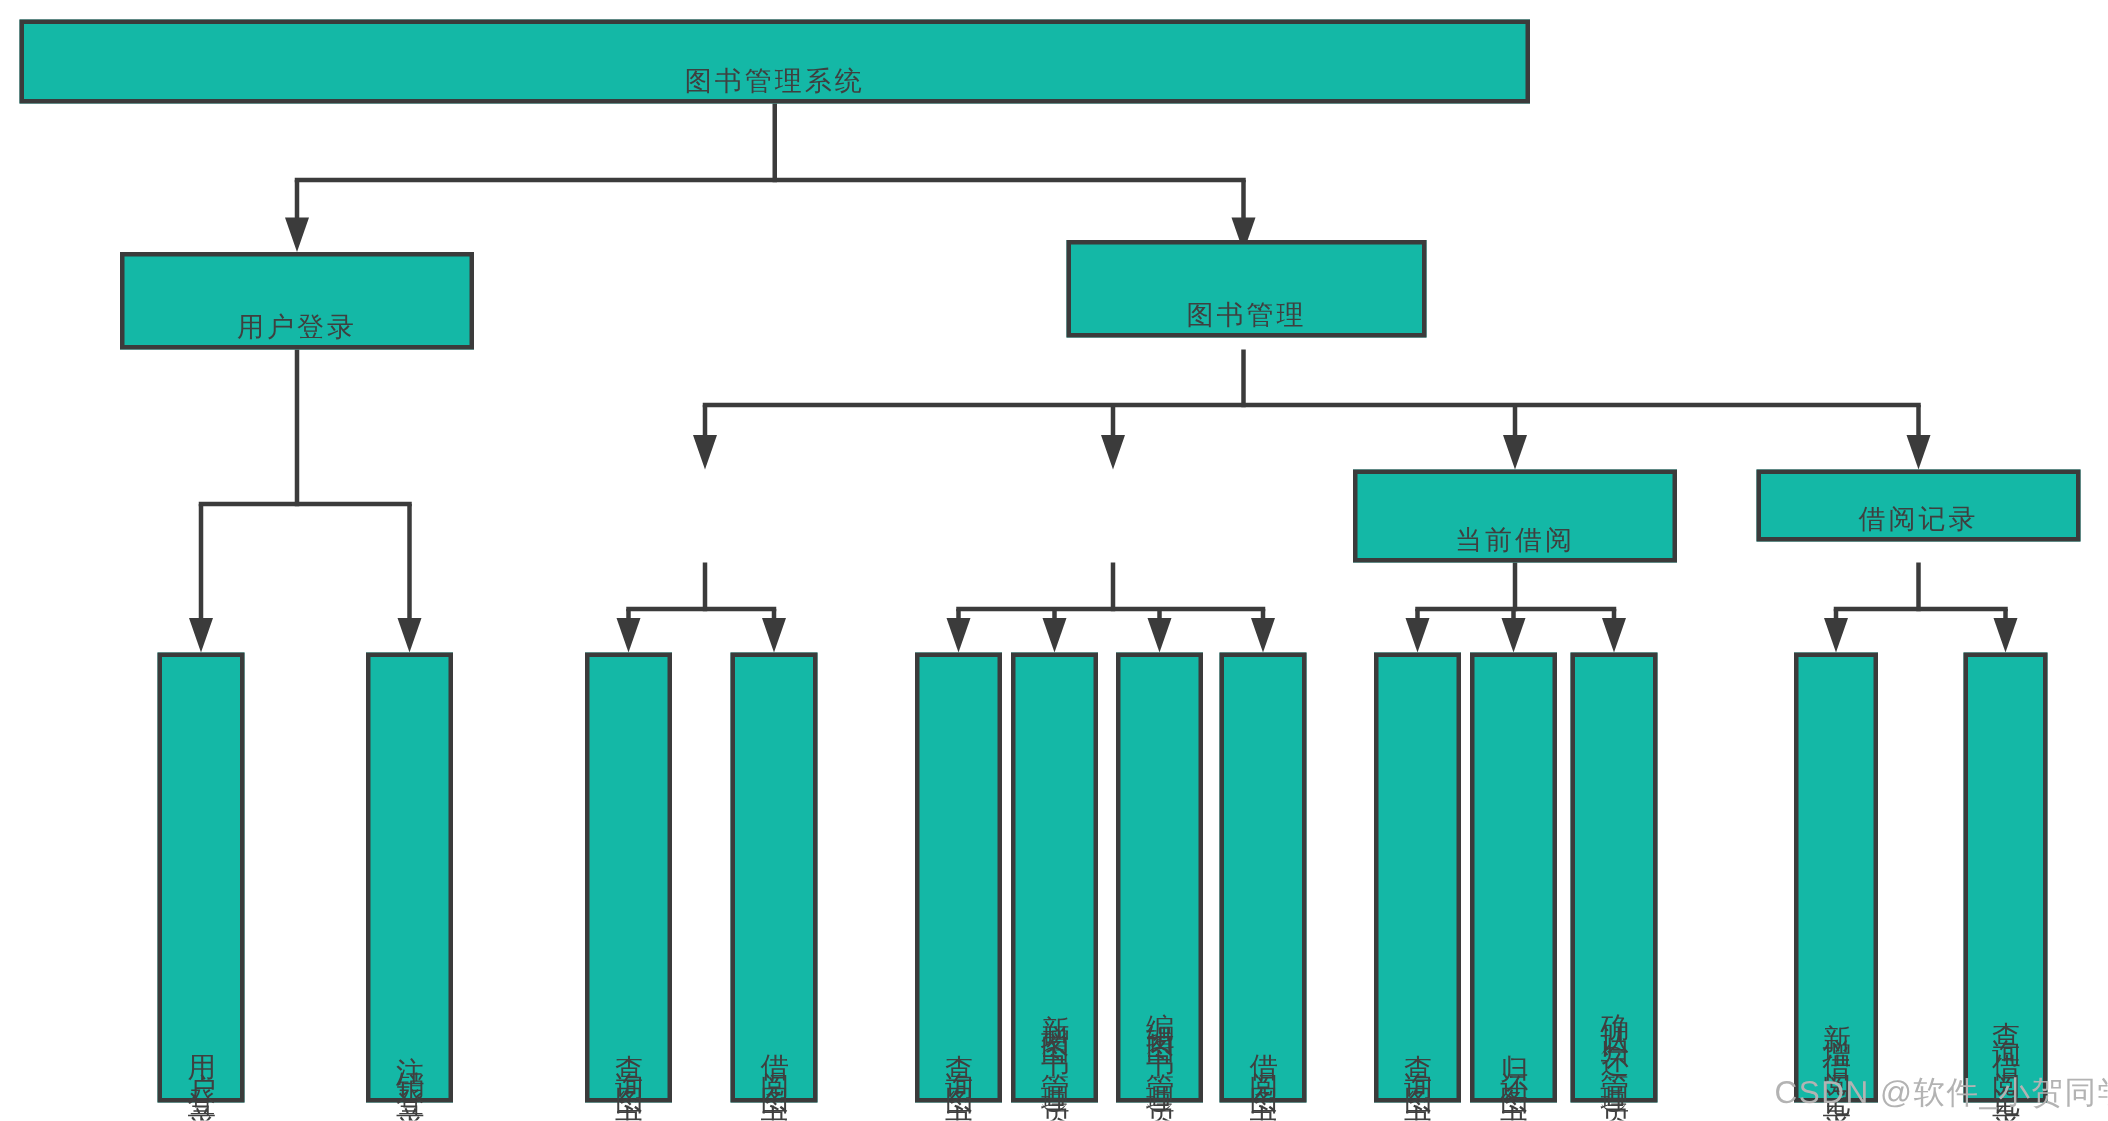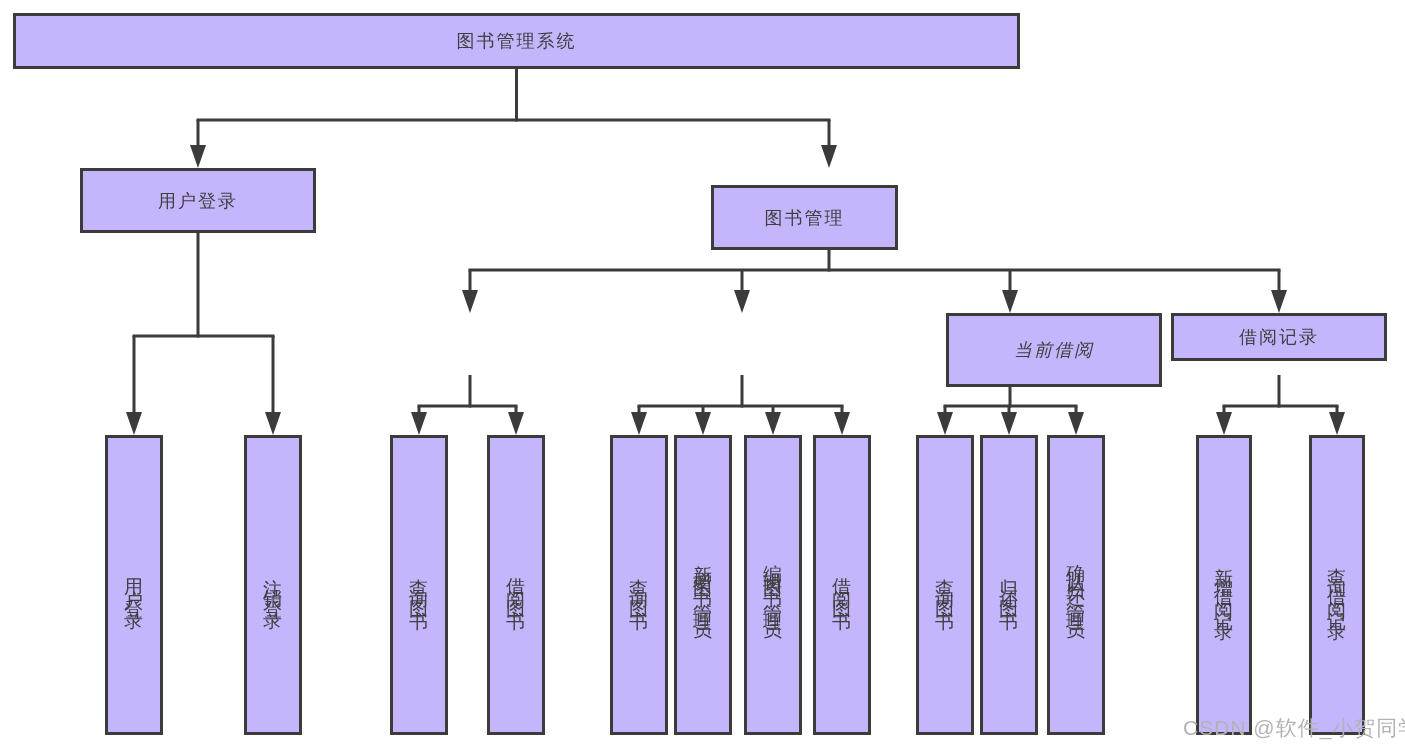--- a/index.html
+++ b/index.html
@@ -21,24 +21,24 @@
     overflow:hidden;
   }
   .connectors{
     position:absolute;left:0;top:0;width:1405px;height:747px;
     pointer-events:none;
   }
   .connectors line{stroke:var(--line);stroke-width:3;}
   .connectors polygon{fill:var(--line);}
   .box{
     position:absolute;
-    background:#c4b5fd;
+    background:#14b8a6;
     border:3px solid var(--line);
     display:flex;
-    align-items:center;
+    align-items:flex-end;
     justify-content:center;
     color:var(--text);
   }
   .hbox .lbl{
     font-size:18px;
     letter-spacing:2px;
     white-space:nowrap;
   }
   .vbox .lbl{
     writing-mode:vertical-rl;
@@ -128,25 +128,25 @@
     <polygon points="1329,412 1345,412 1337,435"></polygon>
   </svg>
 
   <div class="box hbox" style="left:13px;top:13px;width:1007px;height:56px;">
     <span class="lbl">图书管理系统</span>
   </div>
 
   <div class="box hbox" style="left:80px;top:168px;width:236px;height:65px;">
     <span class="lbl">用户登录</span>
   </div>
-  <div class="box hbox" style="left:711px;top:185px;width:187px;height:65px;">
+  <div class="box hbox" style="left:711px;top:160px;width:240px;height:65px;">
     <span class="lbl">图书管理</span>
   </div>
 
-  <div class="box hbox" style="left:946px;top:313px;width:216px;height:74px;font-style:italic;">
+  <div class="box hbox" style="left:902px;top:313px;width:216px;height:62px;">
     <span class="lbl">当前借阅</span>
   </div>
   <div class="box hbox" style="left:1171px;top:313px;width:216px;height:48px;">
     <span class="lbl">借阅记录</span>
   </div>
 
   <div class="box vbox" style="left:105px;top:435px;width:58px;height:300px;">
     <span class="lbl">用户登录</span>
   </div>
   <div class="box vbox" style="left:244px;top:435px;width:58px;height:300px;">

